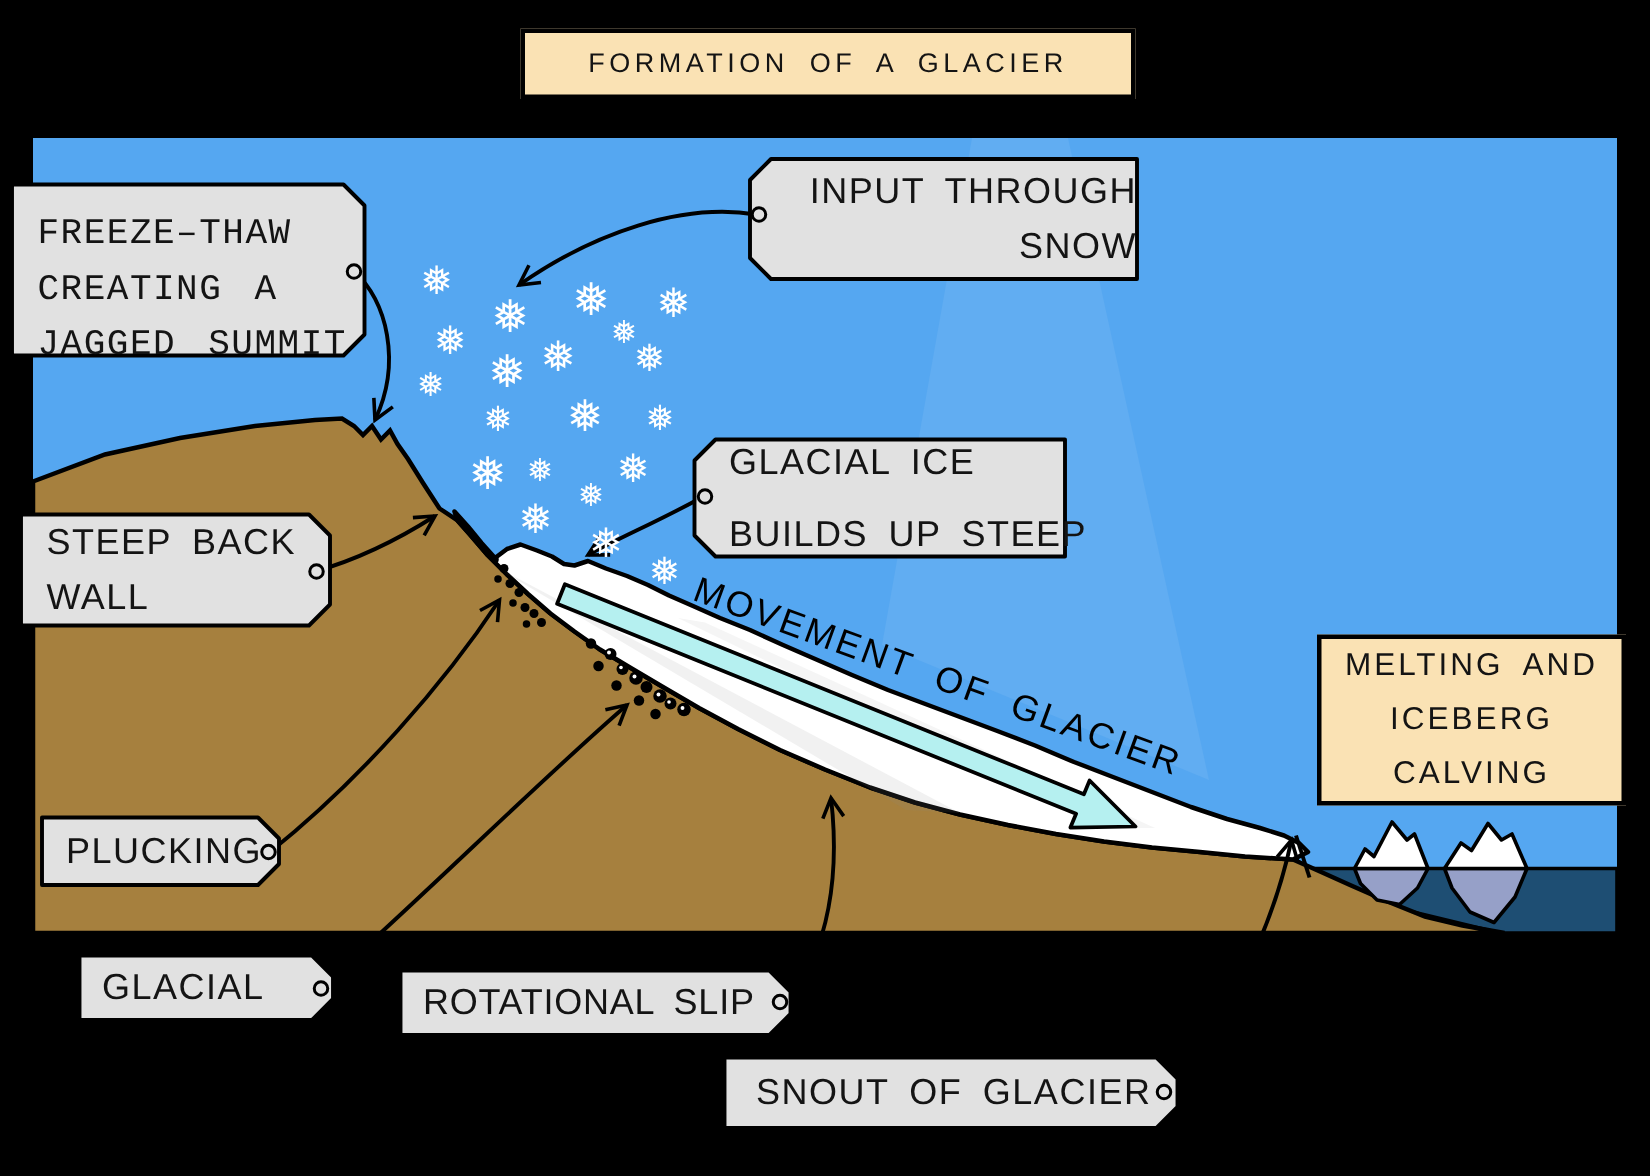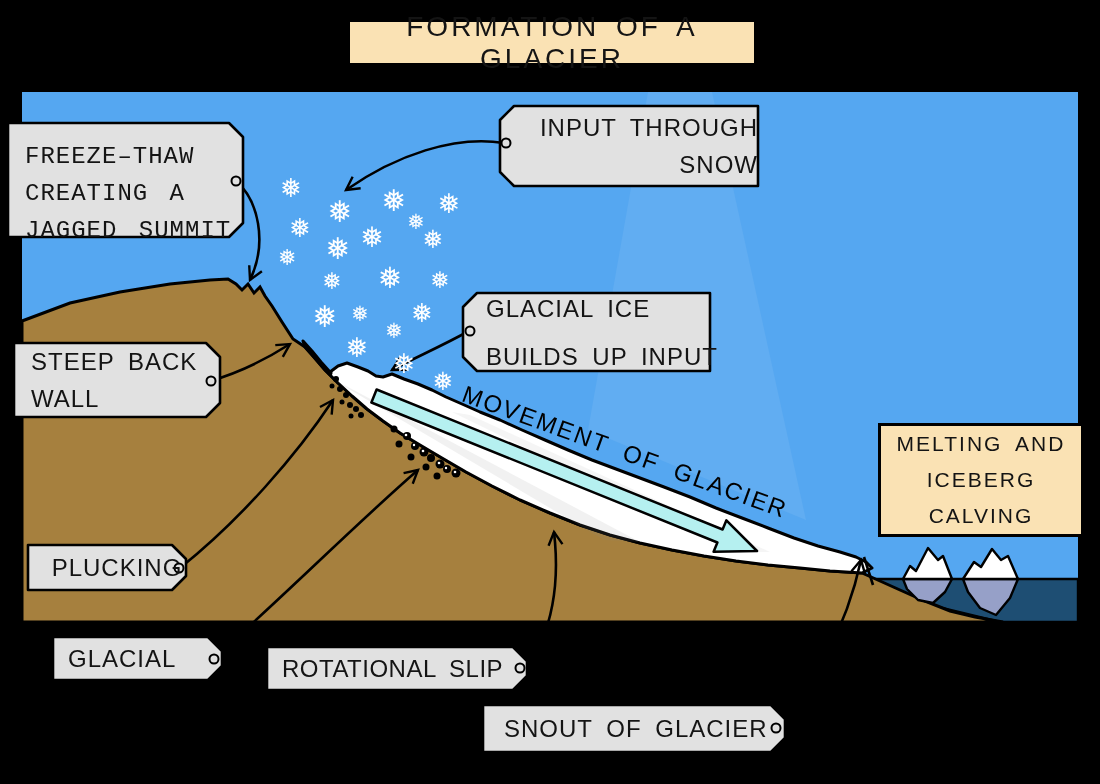--- a/index.html
+++ b/index.html
@@ -16,36 +16,36 @@
   
   .hl-box{
     position:absolute;
     background:var(--highlight_bg,#FAE2B4);
     border:3px solid var(--line,#000);
     box-sizing:border-box;
     display:flex;flex-direction:column;align-items:center;justify-content:center;
     text-align:center;
     letter-spacing:2px;word-spacing:6px;
   }
-  .title-box{left:347px;top:19px;width:410px;height:47px;font-size:28px;letter-spacing:3px;}
+  .title-box{left:347px;top:19px;width:410px;height:47px;font-size:18px;letter-spacing:3px;}
   .melting-box{left:878px;top:423px;width:206px;height:114px;font-size:21px;line-height:36px;}
   
   .tag-text{
     position:absolute;
     display:flex;flex-direction:column;justify-content:center;
     box-sizing:border-box;
     font-size:24px;line-height:37px;
     letter-spacing:1px;word-spacing:6px;
     white-space:nowrap;
   }
   .t-freeze  {left:8px;  top:123px; width:235px; height:140px; padding-left:17px;font-family:Liberation Mono, monospace;}
   .t-input   {left:500px; top:106px; width:258px; height:80px;  padding-left:23px;align-items:flex-end;}
   .t-glacial {left:463px; top:293px; width:247px; height:78px;  padding-left:23px;gap:11px;}
   .t-steep   {left:14px;  top:343px; width:206px; height:74px;  padding-left:17px;}
-  .t-pluck   {left:28px;  top:545px; width:162px; height:45px;  padding-left:16px;align-items:center;}
+  .t-pluck   {left:28px;  top:545px; width:162px; height:45px;  padding-left:16px;}
   .t-abrasion{left:53px;  top:637px; width:169px; height:43px;  padding-left:15px;}
   .t-rotslip {left:267px; top:647px; width:260px; height:43px;  padding-left:15px;letter-spacing:0.5px;}
   .t-snout   {left:483px; top:705px; width:302px; height:47px;  padding-left:21px;}
   
   .movement-label{
     position:absolute;left:468px;top:380px;
     transform:rotate(20deg);transform-origin:left top;
     font-size:24px;letter-spacing:2px;word-spacing:8px;
     color:var(--line,#000);white-space:nowrap;
   }
@@ -204,21 +204,21 @@
     <span>FREEZE–THAW</span>
     <span>CREATING A</span>
     <span>JAGGED SUMMIT</span>
   </div>
   <div class="tag-text t-input">
     <span>INPUT THROUGH</span>
     <span>SNOW</span>
   </div>
   <div class="tag-text t-glacial">
     <span>GLACIAL ICE</span>
-    <span>BUILDS UP INPUT</span>
+    <span>BUILDS UP STEEP</span>
   </div>
   <div class="tag-text t-steep">
     <span>STEEP BACK</span>
     <span>WALL</span>
   </div>
   <div class="tag-text t-pluck">
     <span>PLUCKING</span>
   </div>
   <div class="tag-text t-abrasion">
     <span>GLACIAL</span>

